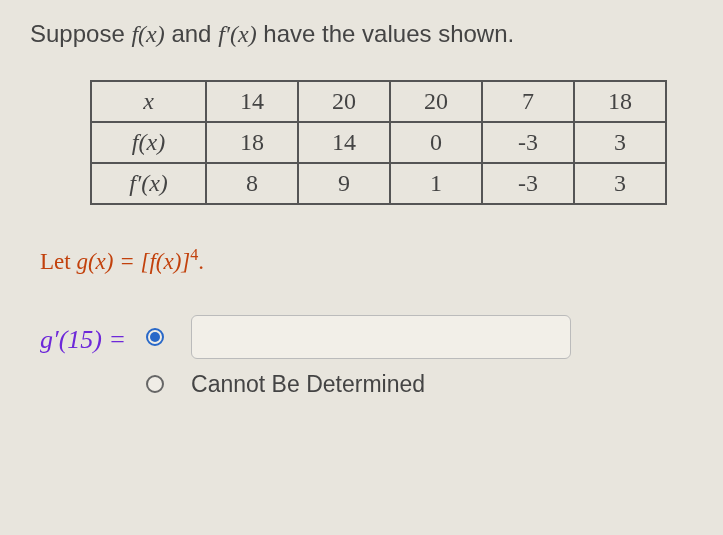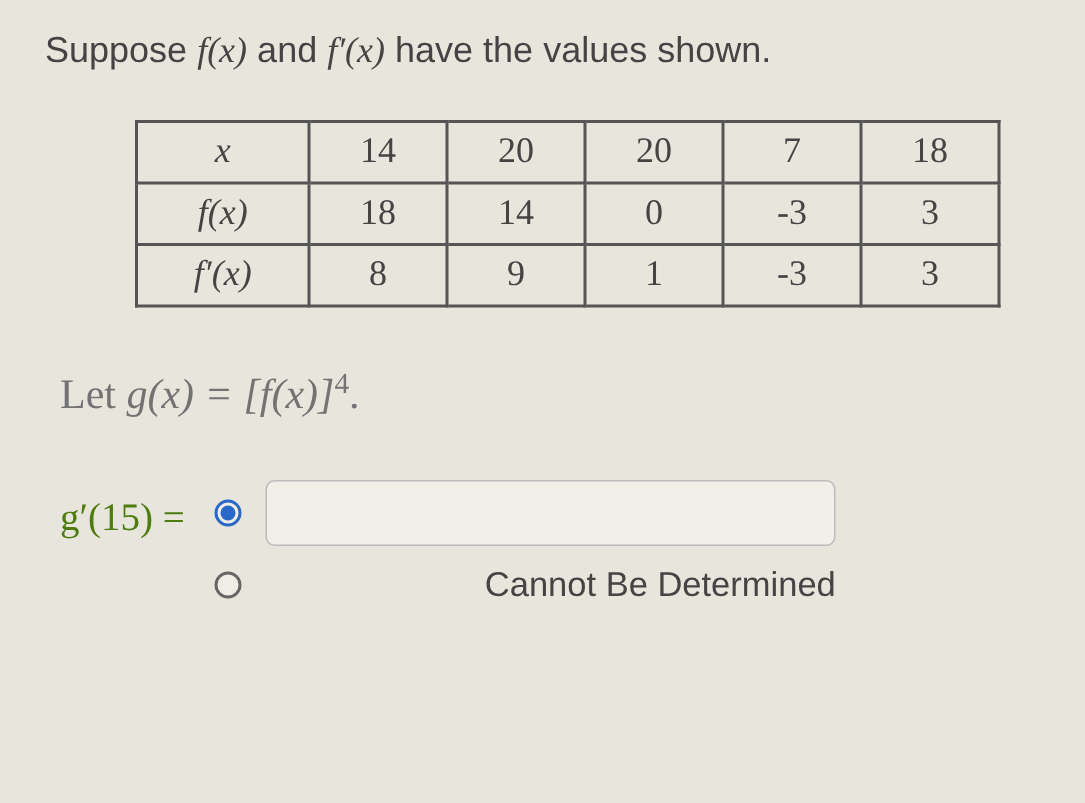--- a/index.html
+++ b/index.html
@@ -40,47 +40,47 @@
       font-size: 24px;
       width: 92px;
       color: #444;
       font-family: 'Times New Roman', serif;
     }
     td.header {
       font-style: italic;
       width: 115px;
     }
     .definition {
-      font-size: 28px;
-      color: #737373;
+      font-size: 23px;
+      color: #c2410c;
       margin: 41px 0 40px 10px;
       font-family: 'Times New Roman', serif;
     }
     .question-row {
       display: flex;
       align-items: flex-start;
       gap: 20px;
       margin-left: 10px;
     }
     .question-label {
       font-size: 26px;
-      color: #4d7c0f;
+      color: #6d28d9;
       font-family: 'Times New Roman', serif;
+      font-style: italic;
       padding-top: 10px;
     }
     .options {
       display: flex;
       flex-direction: column;
       gap: 12px;
     }
     .option-row {
       display: flex;
       align-items: center;
-      gap: 16px;
-      justify-content: space-between;
+      gap: 27px;
     }
     .radio {
       width: 18px;
       height: 18px;
       border: 2px solid #666;
       border-radius: 50%;
       display: inline-flex;
       align-items: center;
       justify-content: center;
       background: #f0ede6;

